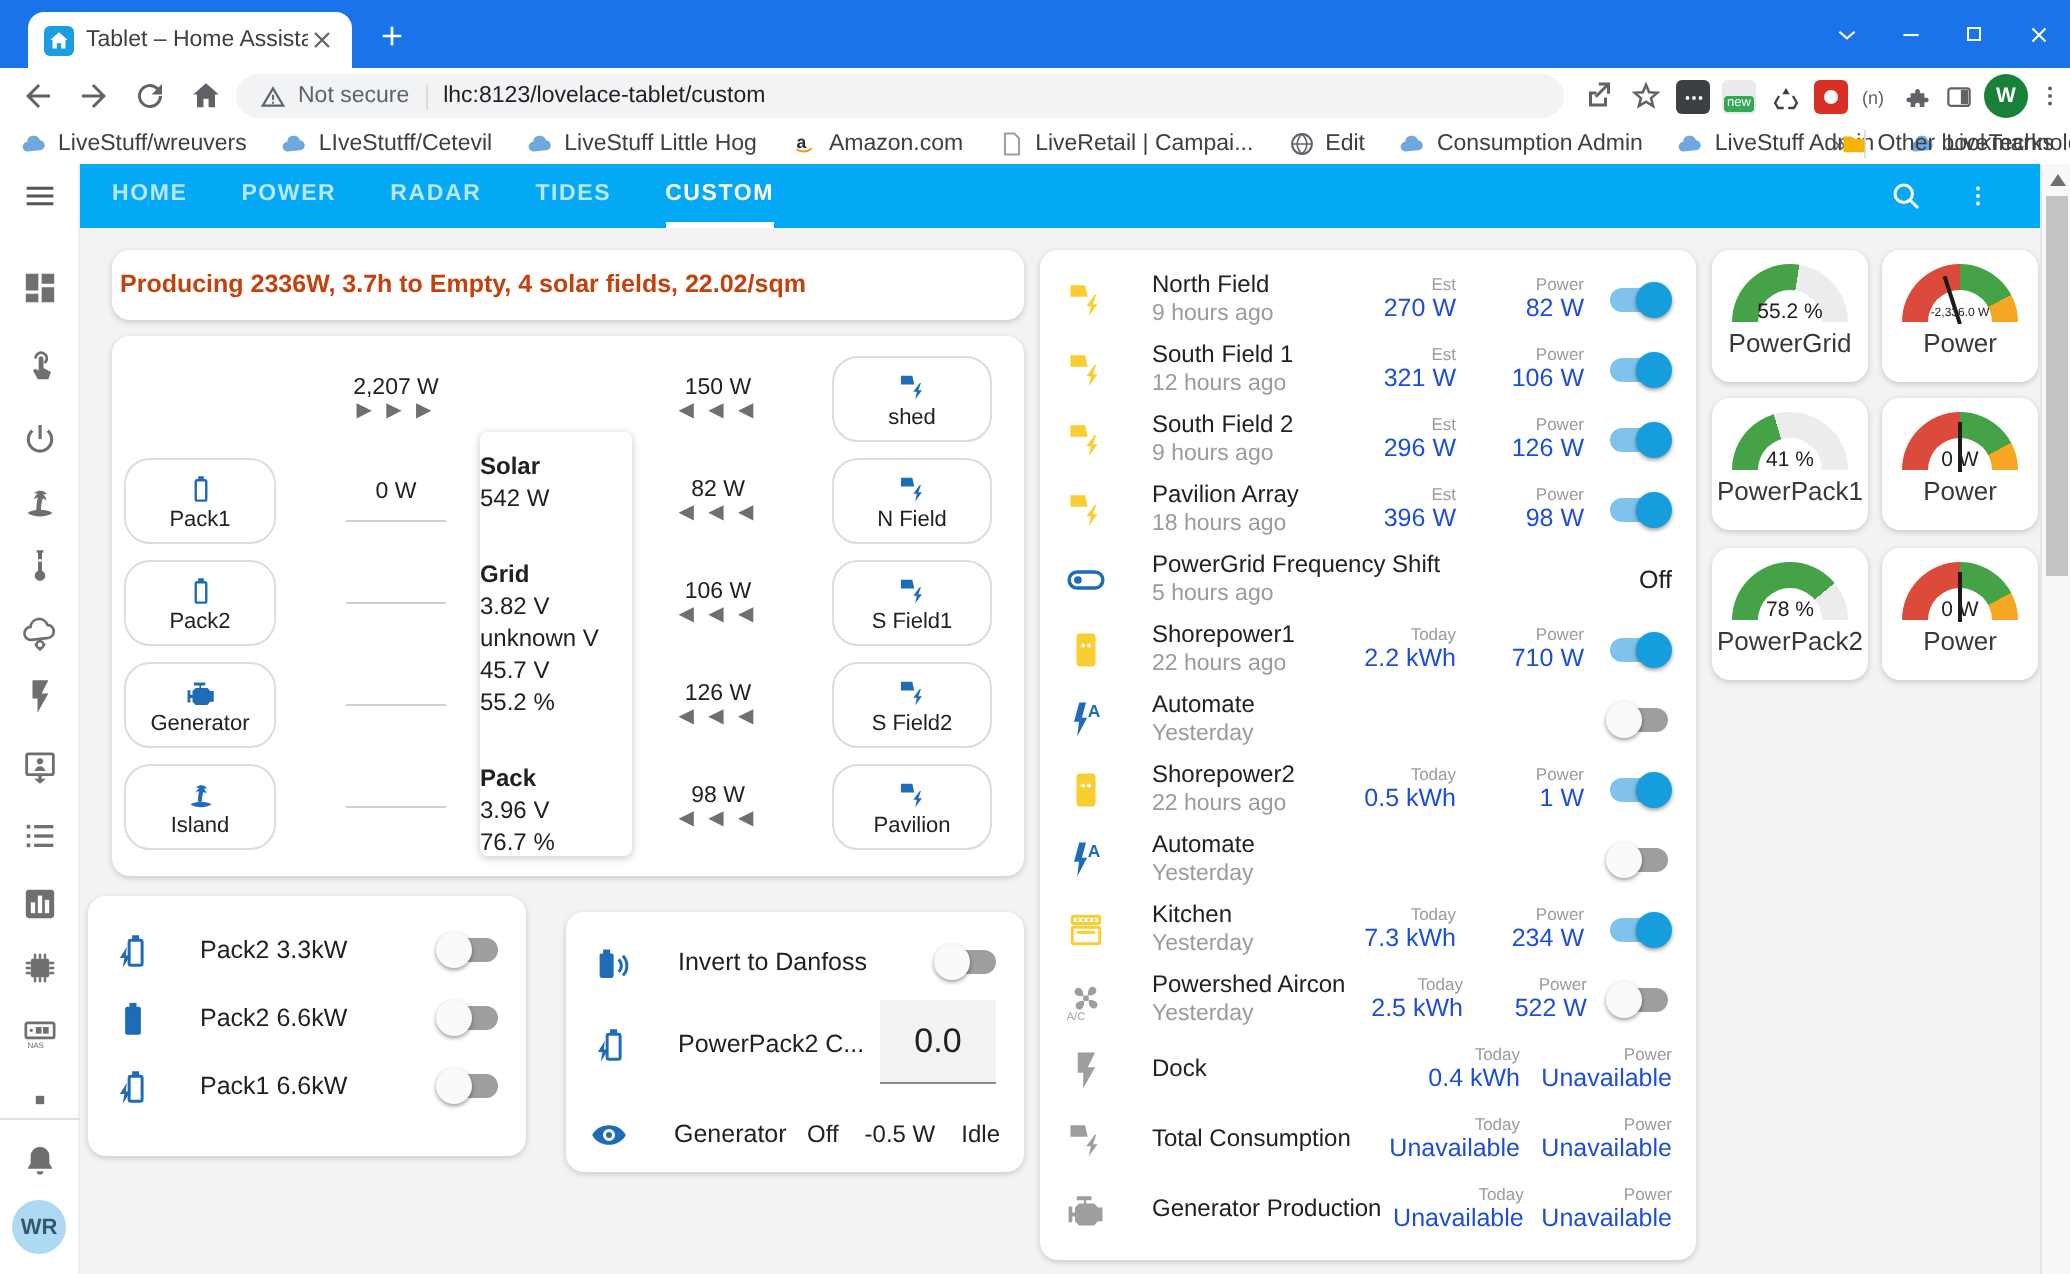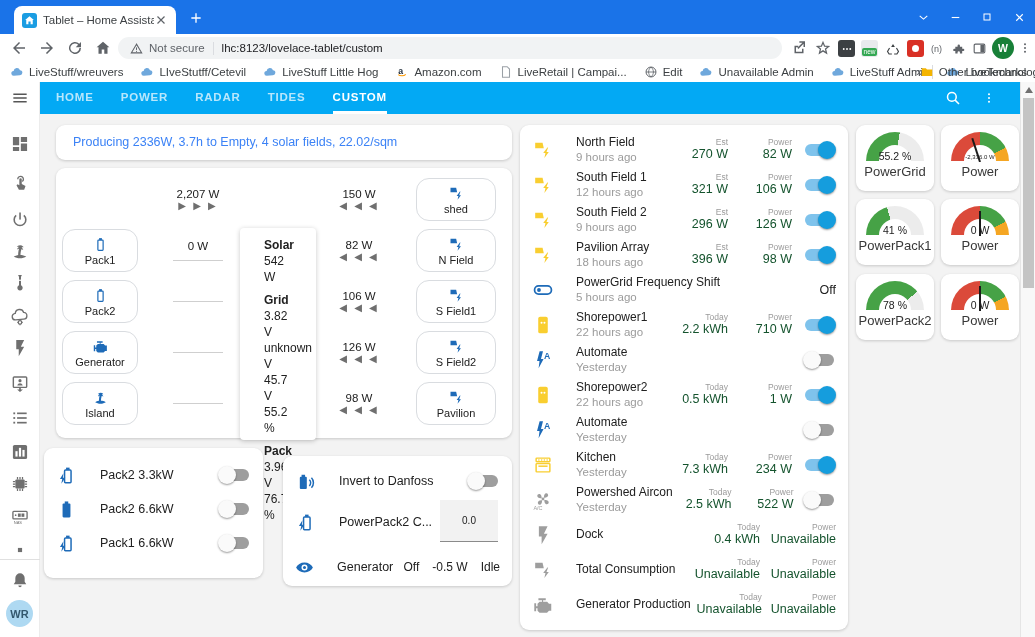--- a/index.html
+++ b/index.html
@@ -49,61 +49,61 @@
   .ha-tab{height:32px;line-height:31px;font-size:11.5px;font-weight:bold;letter-spacing:.8px;color:rgba(255,255,255,.72);margin-right:27px;cursor:pointer;border-bottom:3px solid transparent}
   .ha-tab.active{color:#fff;border-bottom-color:#fff}
   .ha-hic{position:absolute;top:7px;width:18px;height:18px;color:#fff;cursor:pointer}
   #ha-content{position:absolute;left:40px;top:32px;width:980px;height:523px;background:#f3f3f3;overflow:hidden}
   #scrollbar{position:absolute;left:1020px;top:0;width:15px;height:555px;background:#f8f8f8;border-left:1px solid #e5e5e5}
   #scroll-up{position:absolute;left:4px;top:5px;width:0;height:0;border-left:4px solid transparent;border-right:4px solid transparent;border-bottom:6px solid #707070}
   #scroll-thumb{position:absolute;left:2px;top:16px;width:11px;height:190px;background:#c4c4c4;cursor:pointer}
   
   .card{position:absolute;background:#fff;border-radius:9px;box-shadow:0 1px 3px rgba(0,0,0,.18)}
   #summary-card{left:16px;top:11px;width:456px;height:35px}
-  #summary-text{font-size:12.5px;font-weight:normal;color:#3b82f6;line-height:35px;padding-left:17px;white-space:nowrap}
+  #summary-text{font-size:12.5px;font-weight:bold;color:#c2410c;line-height:35px;padding-left:4px;white-space:nowrap}
   #flow-card{left:16px;top:54px;width:456px;height:270px}
   .fbtn{position:absolute;width:76px;height:43px;border:1px solid #d9dce0;border-radius:13px;background:#fff;display:flex;flex-direction:column;align-items:center;justify-content:center;cursor:pointer}
   .fbtn .icon{width:17px;height:17px;color:#1e6bb8}
   .fbtn .lbl{font-size:11px;color:#212121;margin-top:1px}
   .flowcell{position:absolute;height:43px;display:flex;flex-direction:column;align-items:center;justify-content:center}
   .fval{font-size:11.5px;color:#212121}
   .arrows{font-family:"DejaVu Sans",sans-serif;font-size:10px;color:#6f6f6f;letter-spacing:2px;line-height:12px}
   .fline{width:50px;height:1px;background:#cfcfcf;margin-top:8px}
-  #stats-panel{position:absolute;left:184px;top:60px;width:76px;height:212px;background:#fff;border-radius:4px;box-shadow:0 1px 5px rgba(0,0,0,.22);padding:9px 24px}
-  .stat-title{font-size:12px;font-weight:bold;color:#212121;line-height:16px;margin-top:7px}
+  #stats-panel{position:absolute;left:184px;top:48px;width:76px;height:212px;background:#fff;border-radius:4px;box-shadow:0 1px 5px rgba(0,0,0,.22);padding:9px 0}
+  .stat-title{font-size:12px;font-weight:bold;color:#212121;line-height:16px;margin-top:22px}
   .stat-title:first-child{margin-top:0}
   .stat-line{font-size:12px;color:#212121;line-height:16px}
   
   #pack-card{left:4px;top:334px;width:219px;height:130px}
   #controls-card{left:243px;top:342px;width:229px;height:130px}
   .prow{position:absolute;left:0;width:100%;display:flex;align-items:center;padding:0 12px}
   .prow .icon{width:21px;height:21px;color:#1e6bb8}
   .prow .plbl{font-size:12.5px;color:#212121;margin-left:23px;white-space:nowrap}
   .prow .sp{flex:1}
-  .num-input{position:absolute;right:14px;top:44px;width:58px;height:42px;background:#f2f2f2;border-bottom:1px solid #8a8a8a;display:flex;align-items:center;justify-content:center;font-size:10px;color:#212121;cursor:text}
+  .num-input{position:absolute;right:14px;top:44px;width:58px;height:42px;background:#f2f2f2;border-bottom:1px solid #8a8a8a;display:flex;align-items:center;justify-content:center;font-size:17px;color:#212121;cursor:text}
   .sensor-vals{display:flex;gap:13px;font-size:12px;color:#212121}
   
   .toggle{position:relative;width:33px;height:18px;flex:none;cursor:pointer}
   .toggle .track{position:absolute;left:2px;top:3px;width:29px;height:12px;border-radius:6px}
   .toggle .thumb{position:absolute;top:0;width:18px;height:18px;border-radius:50%;box-shadow:0 1px 2px rgba(0,0,0,.4)}
   .toggle.on .track{background:#7fc3ec}
   .toggle.on .thumb{right:0;background:#159ddd}
   .toggle.off .track{background:#9e9e9e}
   .toggle.off .thumb{left:0;background:#fafafa}
   
   #entities-card{left:480px;top:11px;width:328px;height:505px;padding-top:7px}
   .erow{display:flex;align-items:center;height:35px;padding:0 12px;cursor:pointer}
   .erow .icon{width:22px;height:22px}
   .etxt{margin-left:22px;min-width:0}
   .ename{font-size:12px;color:#212121;line-height:15px;white-space:nowrap}
   .esec{font-size:11.5px;color:#9b9b9b;line-height:14px}
   .esp{flex:1}
   .ecol{width:60px;text-align:right;margin-left:4px}
   .elab{font-size:8.5px;color:#9b9b9b;line-height:10px}
-  .eval{font-size:12.5px;color:#14532d;line-height:15px;white-space:nowrap}
+  .eval{font-size:12.5px;color:#1d4ed8;line-height:15px;white-space:nowrap}
   .ectrl{width:44px;display:flex;justify-content:flex-end;align-items:center}
   .erow.wide .ectrl{width:0}
   .erow.wide .ecol{width:72px}
   .estate{font-size:12.5px;color:#212121}
   
   .gauge-card{width:78px;height:66px;cursor:pointer}
   .gauge{position:relative;width:58px;height:30px;margin:7px auto 0;overflow:hidden}
   .arc{position:absolute;left:0;top:0;width:58px;height:58px;border-radius:50%}
   .hole{position:absolute;left:13px;top:13px;width:32px;height:32px;border-radius:50%;background:#fff}
   .gval{position:absolute;left:0;right:0;bottom:0;text-align:center;font-size:10.5px;color:#212121}
@@ -308,21 +308,21 @@
           </svg>
         </span>
         <span>Edit</span>
       </span>
       <span class="bm">
         <span class="icon" style="width:14px;height:14px;color:#6fa8dc;">
           <svg viewBox="0 0 24 24" fill="currentColor">
             <path d="M6.7 18.5a4.2 4.2 0 0 1-.5-8.4 5.6 5.6 0 0 1 10.9-1.3 4.3 4.3 0 0 1-.4 8.6z"></path>
           </svg>
         </span>
-        <span>Unavailable Admin</span>
+        <span>Consumption Admin</span>
       </span>
       <span class="bm">
         <span class="icon" style="width:14px;height:14px;color:#6fa8dc;">
           <svg viewBox="0 0 24 24" fill="currentColor">
             <path d="M6.7 18.5a4.2 4.2 0 0 1-.5-8.4 5.6 5.6 0 0 1 10.9-1.3 4.3 4.3 0 0 1-.4 8.6z"></path>
           </svg>
         </span>
         <span>LiveStuff Admin</span>
       </span>
       <span class="bm">

